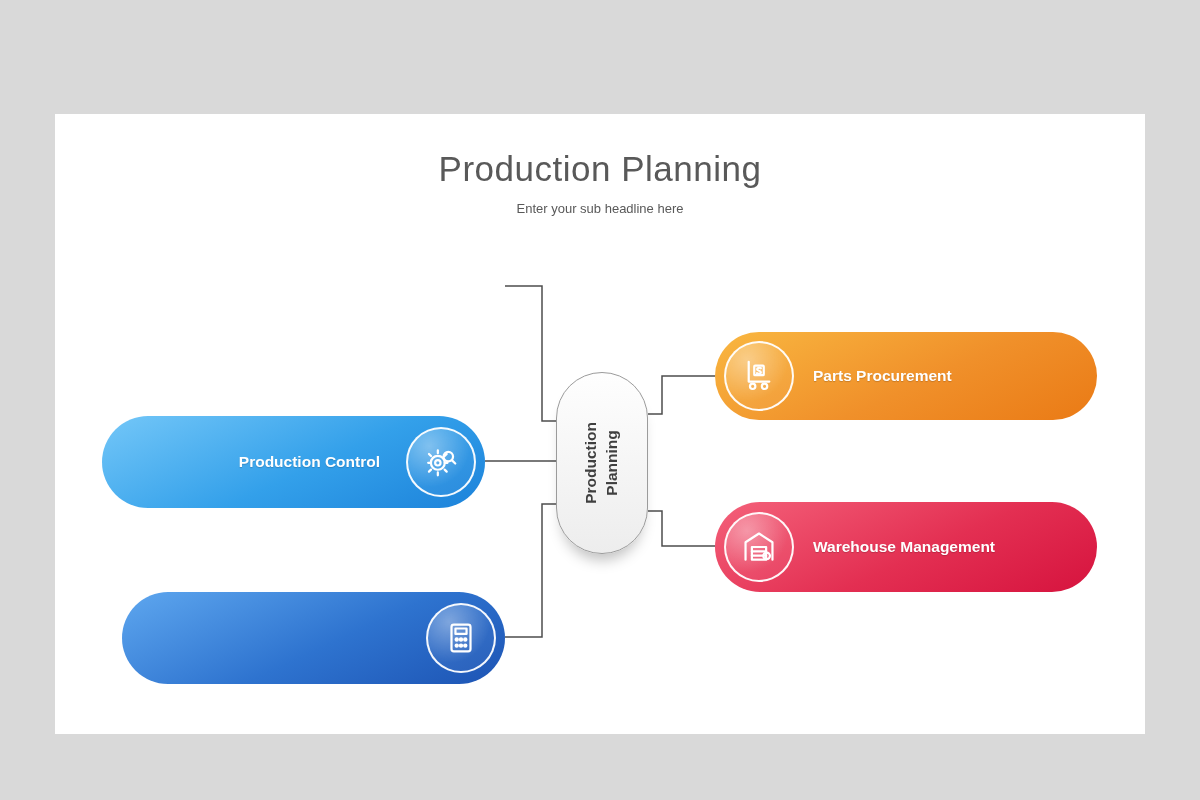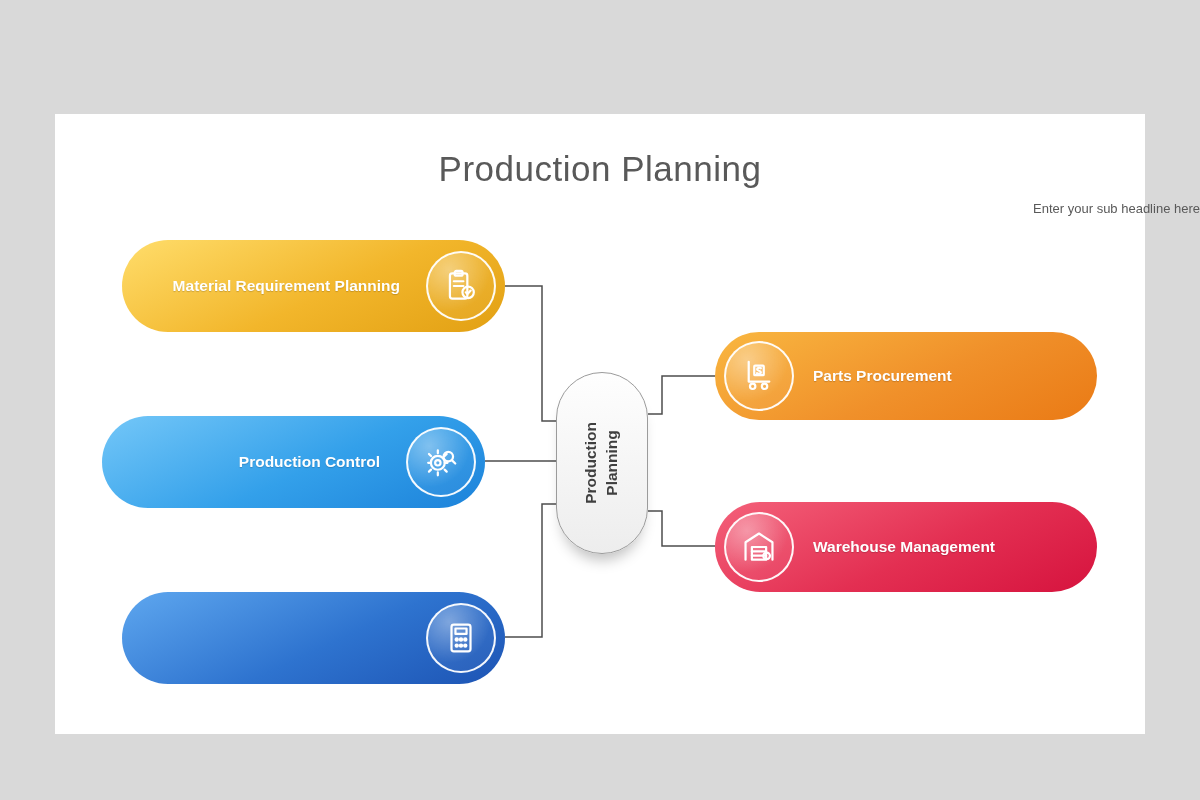--- a/index.html
+++ b/index.html
@@ -12,21 +12,21 @@
     position: absolute; left: 55px; top: 90px; width: 1090px; height: 620px;
     background: #ffffff;
   }
 
   .title {
     position: absolute; left: 0; top: 125px; width: 1200px;
     text-align: center; font-size: 35px; color: #595959; letter-spacing: 0.5px;
   }
   .subtitle {
     position: absolute; left: 0; top: 177px; width: 1200px;
-    text-align: right; font-size: 13px; color: #595959;
+    text-align: center; font-size: 13px; color: #595959;
   }
 
   svg.connectors {
     position: absolute; left: 0; top: 0; width: 1200px; height: 800px;
     pointer-events: none;
   }
   svg.connectors path { fill: none; stroke: #4d4d4d; stroke-width: 1.5; }
 
   .capsule {
     position: absolute; height: 92px; border-radius: 46px;
@@ -94,33 +94,20 @@
   <div class="subtitle">Enter your sub headline here</div>
 
   <svg class="connectors" viewBox="0 0 1200 800">
     <path d="M505,262 H542 V397 H556"></path>
     <path d="M485,437 H556"></path>
     <path d="M505,613 H542 V480 H556"></path>
     <path d="M648,390 H662 V352 H715"></path>
     <path d="M648,487 H662 V522 H715"></path>
   </svg>
 
-  <div class="capsule left cap-yellow" style="left:122px; top:216px; width:383px;">
-    <span class="cap-label">Material Requirement Planning</span>
-    <span class="icon-circle">
-      <svg viewBox="0 0 24 24">
-        <rect x="5" y="4" width="11" height="16" rx="1.5"></rect>
-        <rect x="8" y="2.5" width="5" height="3" rx="1"></rect>
-        <line x1="7.5" y1="9" x2="13.5" y2="9"></line>
-        <line x1="7.5" y1="12" x2="13.5" y2="12"></line>
-        <circle cx="16.5" cy="16" r="3.6"></circle>
-        <path d="M15 16l1.1 1.1 2-2.2"></path>
-      </svg>
-    </span>
-  </div>
 
   <div class="capsule left cap-skyblue" style="left:102px; top:392px; width:383px;">
     <span class="cap-label">Production Control</span>
     <span class="icon-circle">
       <svg viewBox="0 0 24 24">
         <circle cx="10" cy="12.5" r="4.4"></circle>
         <circle cx="10" cy="12.5" r="1.7"></circle>
         <path d="M10 6.4V4.6 M10 20.4v-1.8 M3.9 12.5H5.7 M14.3 12.5h1.8 M5.7 8.2 4.4 6.9 M14.3 8.2l1.3-1.3 M5.7 16.8 4.4 18.1 M14.3 16.8l1.3 1.3"></path>
         <circle cx="16.6" cy="8.6" r="3"></circle>
         <line x1="18.8" y1="10.8" x2="21" y2="13"></line>

